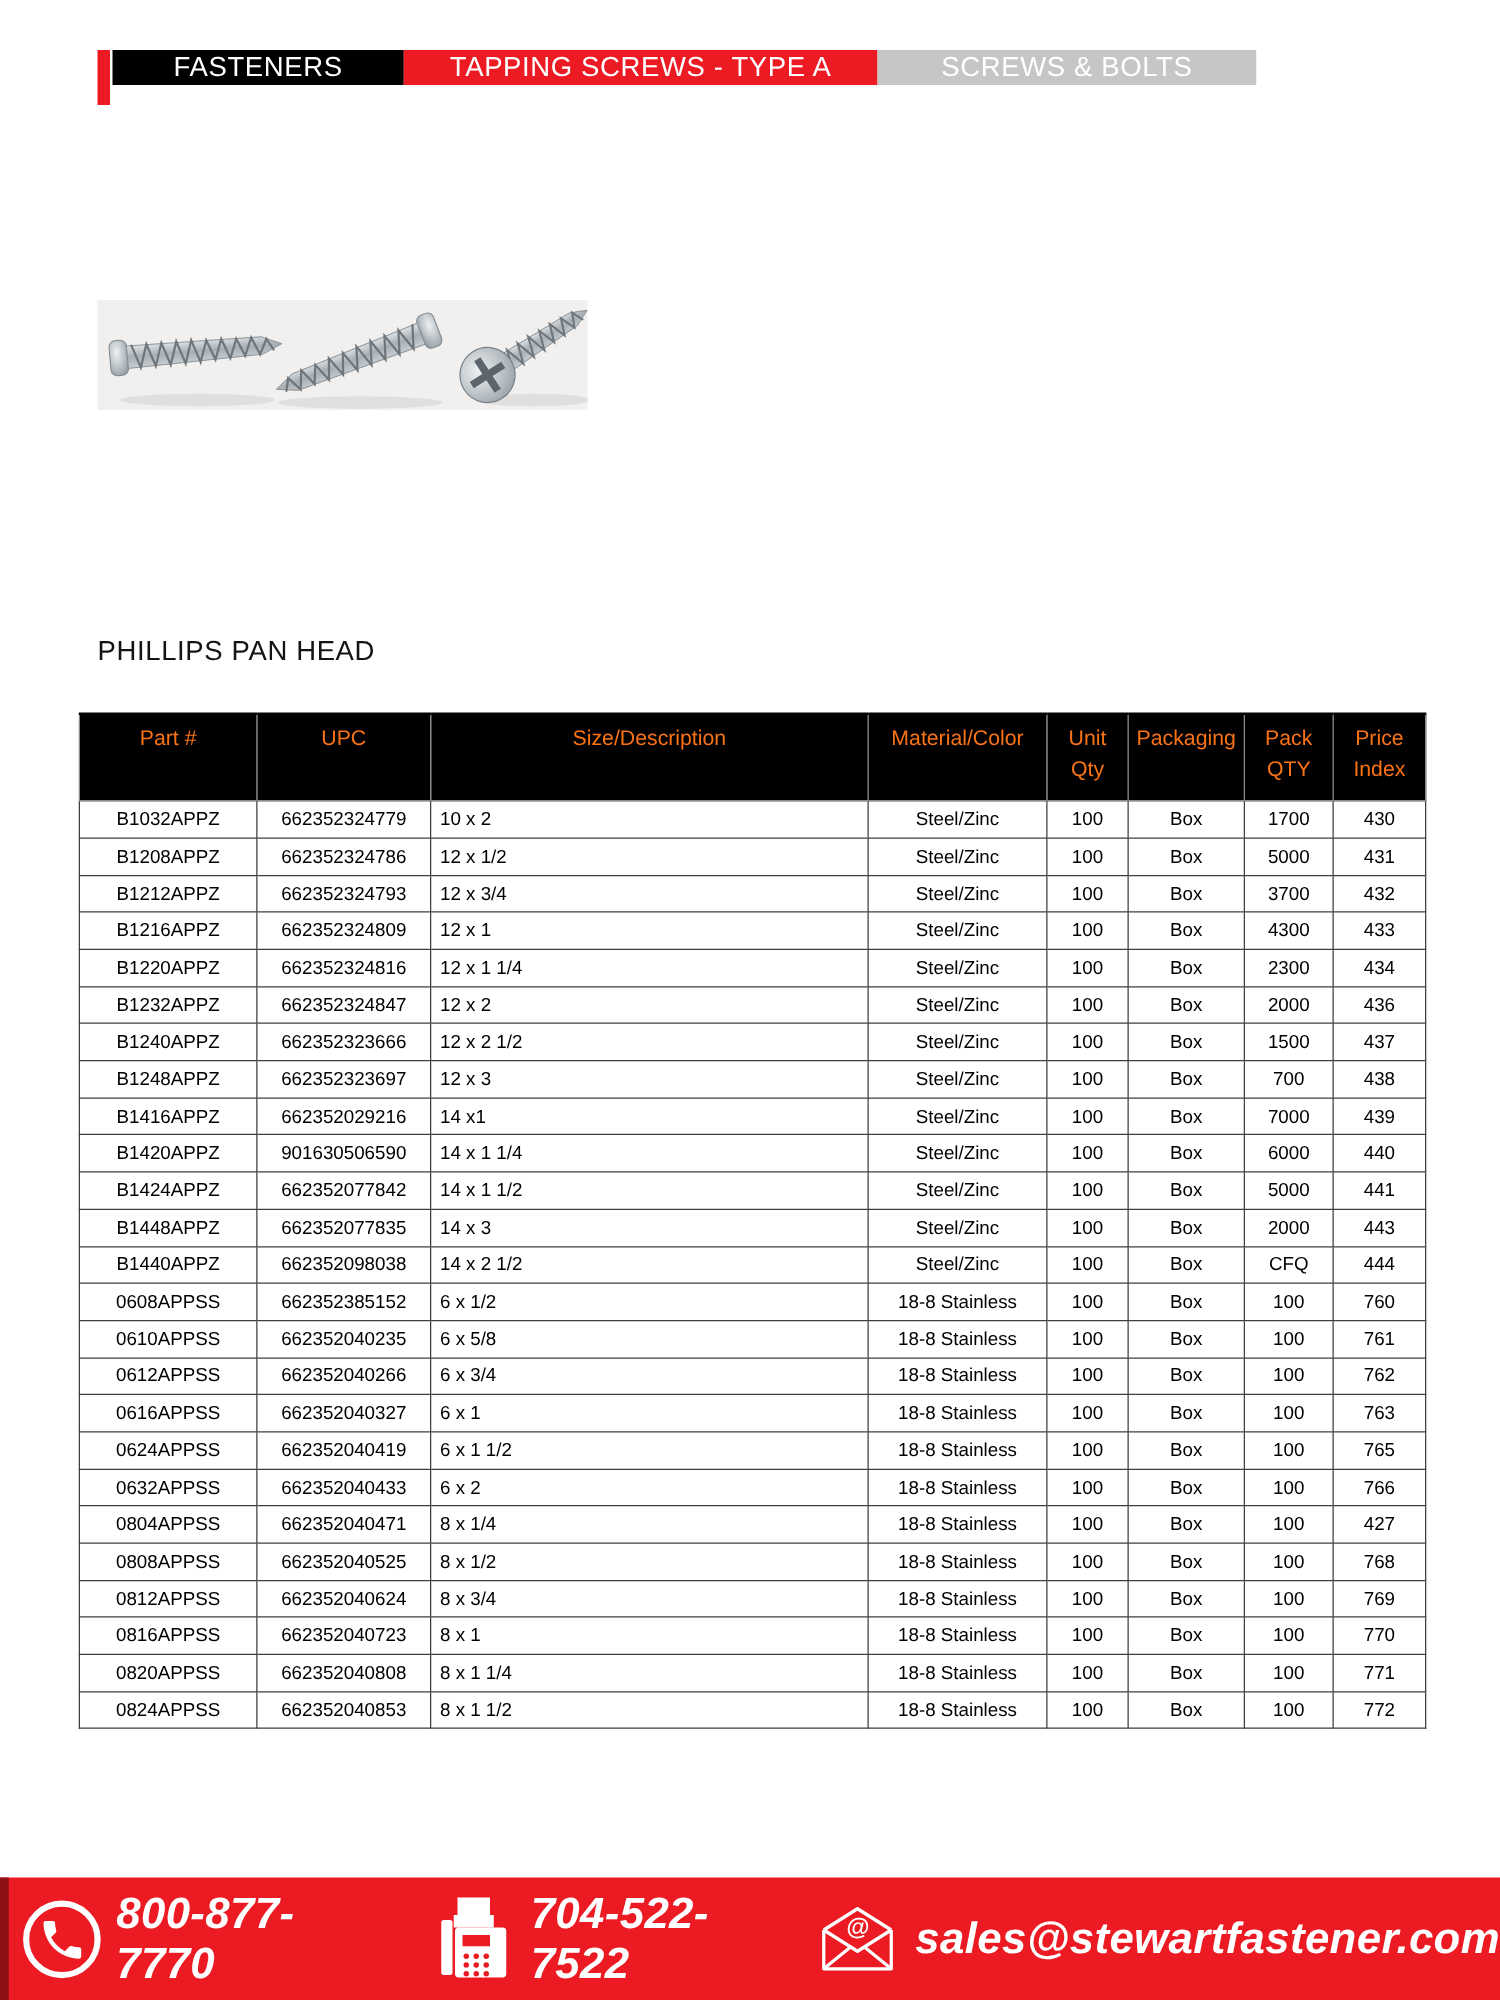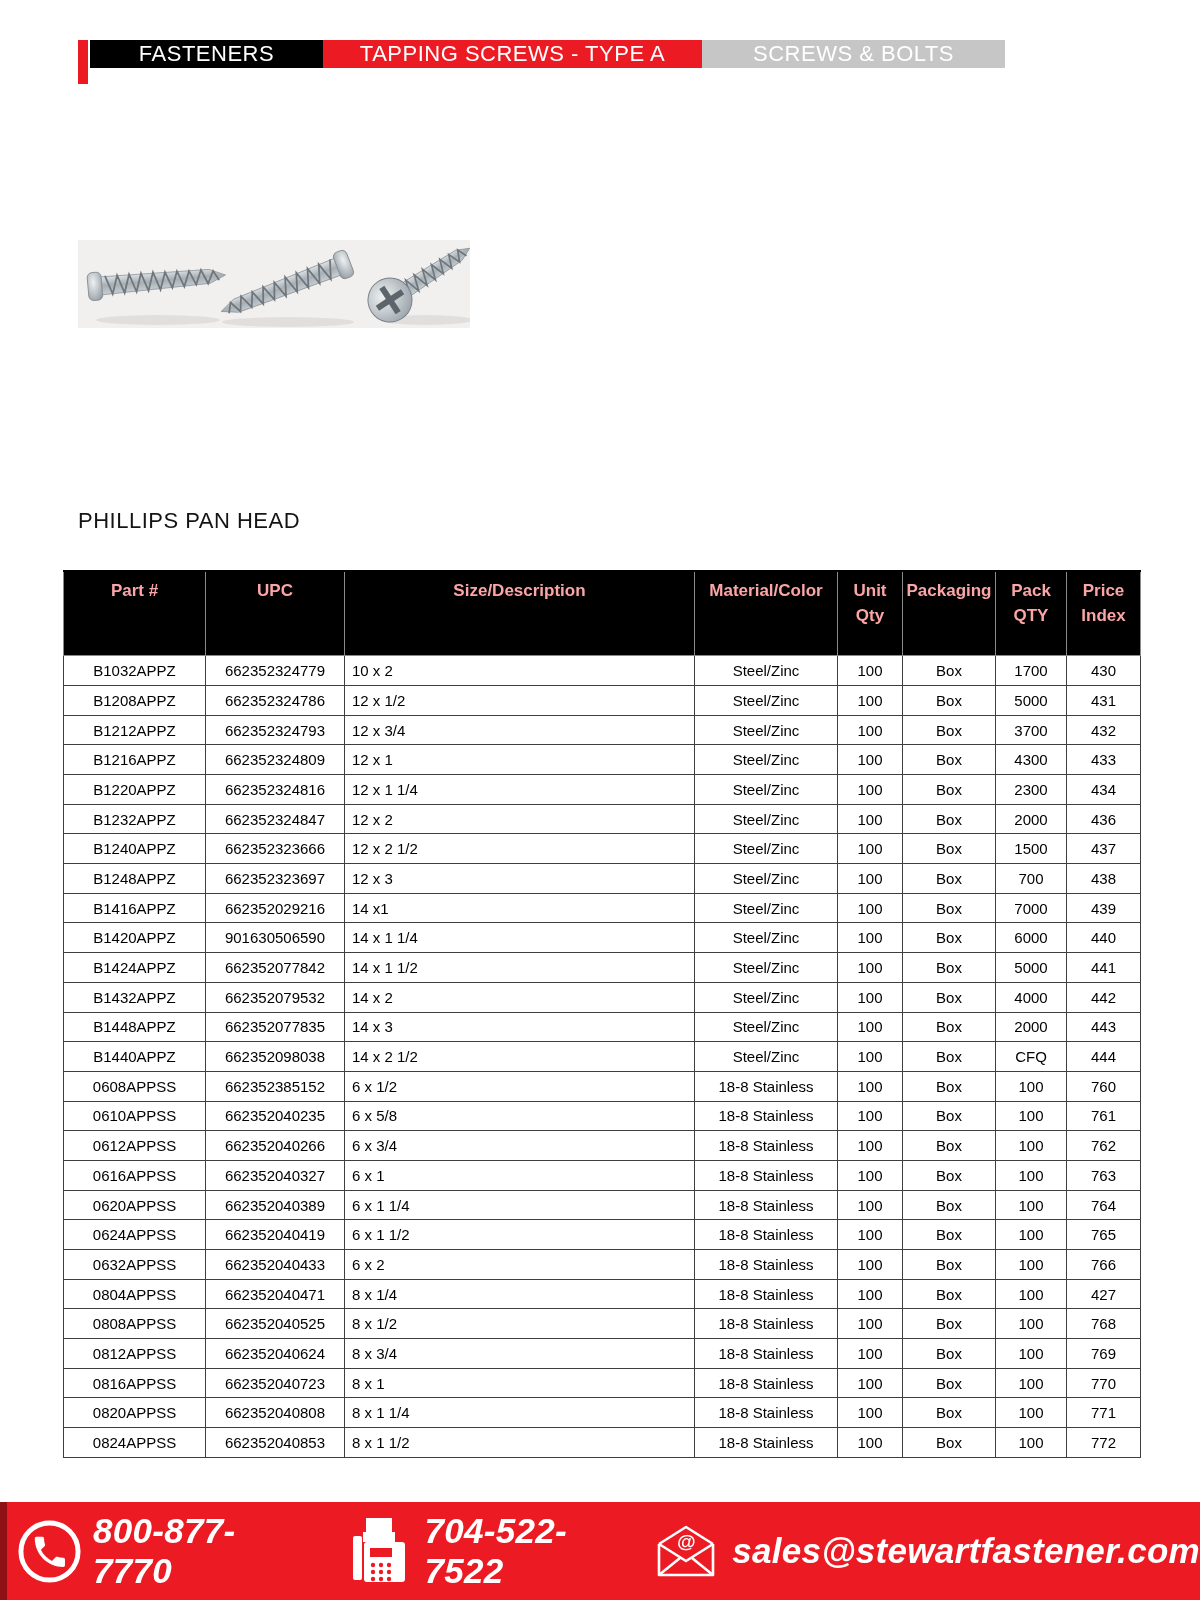--- a/index.html
+++ b/index.html
@@ -17,22 +17,22 @@
   .tab.t-red{width:379px;background:var(--red);}
   
   .photo{position:absolute;left:78px;top:240px;width:392px;height:88px;background:#f1f0ee;}
   
   .section-title{position:absolute;left:78px;top:508px;font-size:22px;font-weight:400;
                  letter-spacing:0.5px;color:#141414;margin:0;}
   
   table.parts{position:absolute;left:63px;top:570px;width:1077px;
               border-collapse:collapse;table-layout:fixed;font-size:15px;}
   table.parts th{
-    background:#000;color:#fca5a5;font-weight:700;font-size:17px;
-    padding:7px 2px 27px 2px;vertical-align:top;white-space:pre-line;line-height:1.45;
+    background:#000;color:#f97316;font-weight:400;font-size:17px;
+    padding:7px 2px 12px 2px;vertical-align:top;white-space:pre-line;line-height:1.45;
     border:1px solid #8a8a8a;border-top:2px solid #000;
   }
   table.parts td{
     border:1px solid #3f3f3f;height:29.7px;box-sizing:border-box;
     text-align:center;padding:0 4px;overflow:hidden;white-space:nowrap;
   }
   table.parts td.left{text-align:left;padding-left:7px;}
   table.parts{border:1px solid #000;}
   
   .footer{position:absolute;left:0;top:1502px;width:1200px;height:98px;
@@ -219,30 +219,20 @@
         <td>B1424APPZ</td>
         <td>662352077842</td>
         <td class="left">14 x 1 1/2</td>
         <td>Steel/Zinc</td>
         <td>100</td>
         <td>Box</td>
         <td>5000</td>
         <td>441</td>
       </tr>
       <tr>
-        <td>B1432APPZ</td>
-        <td>662352079532</td>
-        <td class="left">14 x 2</td>
-        <td>Steel/Zinc</td>
-        <td>100</td>
-        <td>Box</td>
-        <td>4000</td>
-        <td>442</td>
-      </tr>
-      <tr>
         <td>B1448APPZ</td>
         <td>662352077835</td>
         <td class="left">14 x 3</td>
         <td>Steel/Zinc</td>
         <td>100</td>
         <td>Box</td>
         <td>2000</td>
         <td>443</td>
       </tr>
       <tr>
@@ -287,30 +277,20 @@
       </tr>
       <tr>
         <td>0616APPSS</td>
         <td>662352040327</td>
         <td class="left">6 x 1</td>
         <td>18-8 Stainless</td>
         <td>100</td>
         <td>Box</td>
         <td>100</td>
         <td>763</td>
-      </tr>
-      <tr>
-        <td>0620APPSS</td>
-        <td>662352040389</td>
-        <td class="left">6 x 1 1/4</td>
-        <td>18-8 Stainless</td>
-        <td>100</td>
-        <td>Box</td>
-        <td>100</td>
-        <td>764</td>
       </tr>
       <tr>
         <td>0624APPSS</td>
         <td>662352040419</td>
         <td class="left">6 x 1 1/2</td>
         <td>18-8 Stainless</td>
         <td>100</td>
         <td>Box</td>
         <td>100</td>
         <td>765</td>

